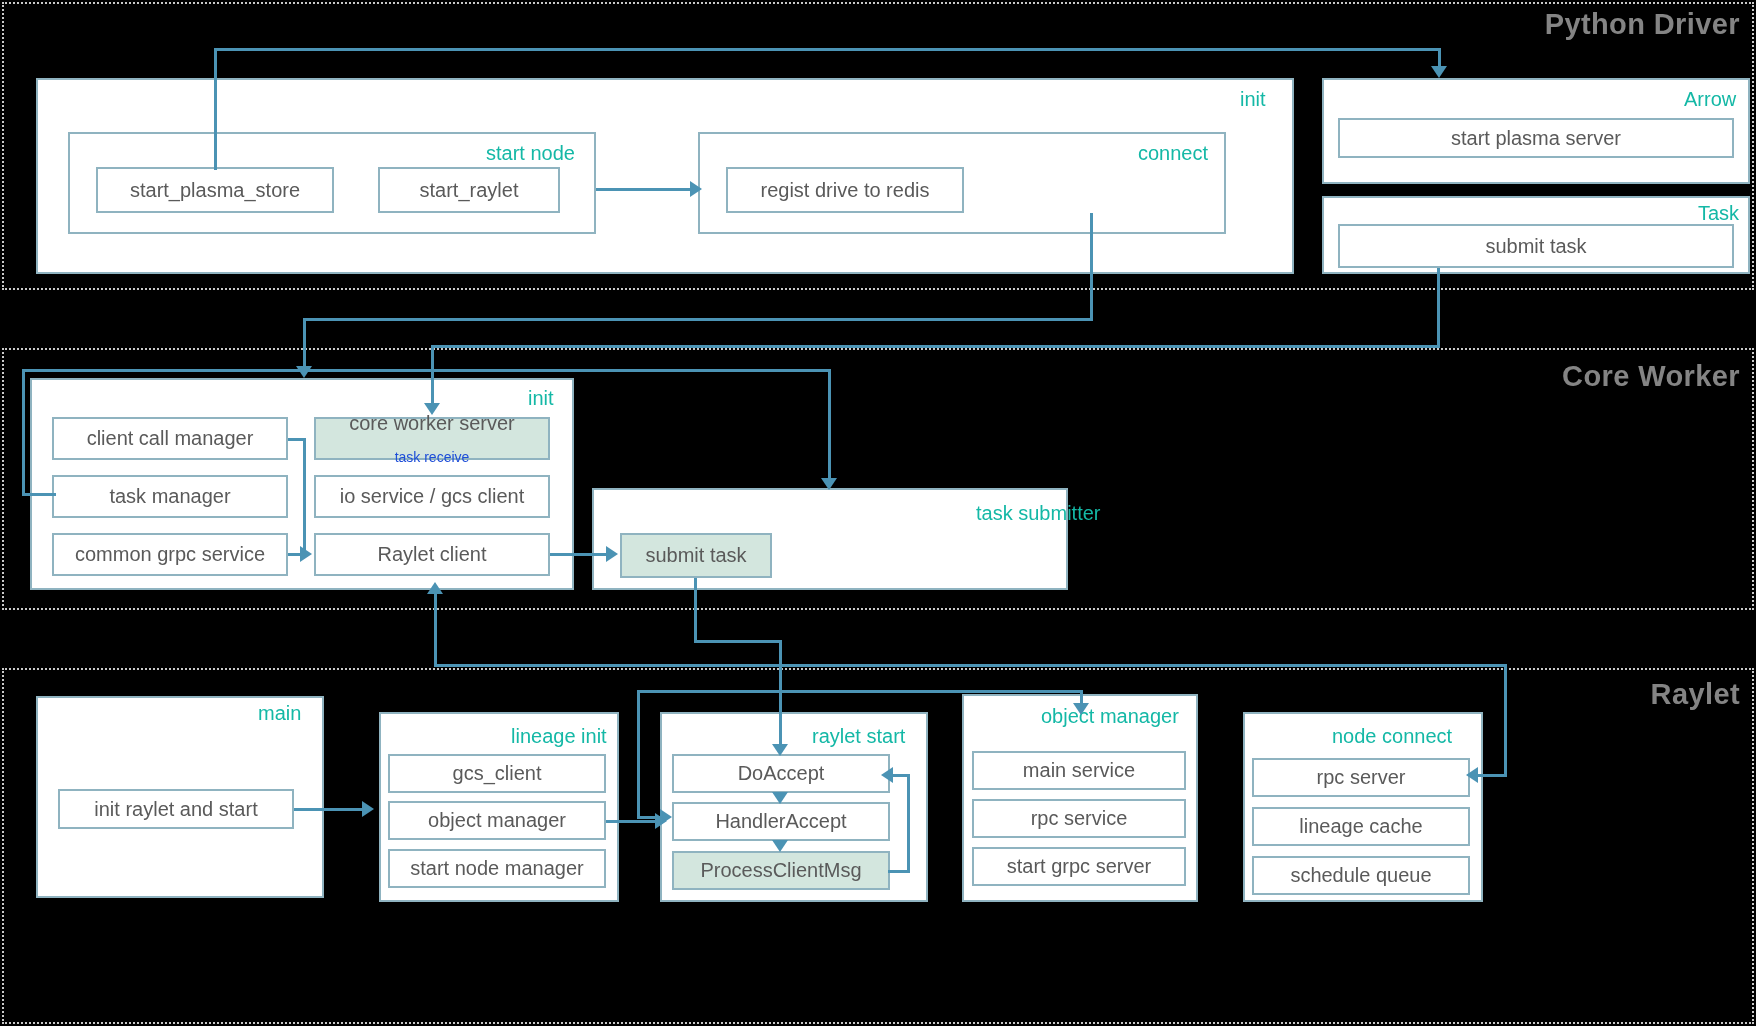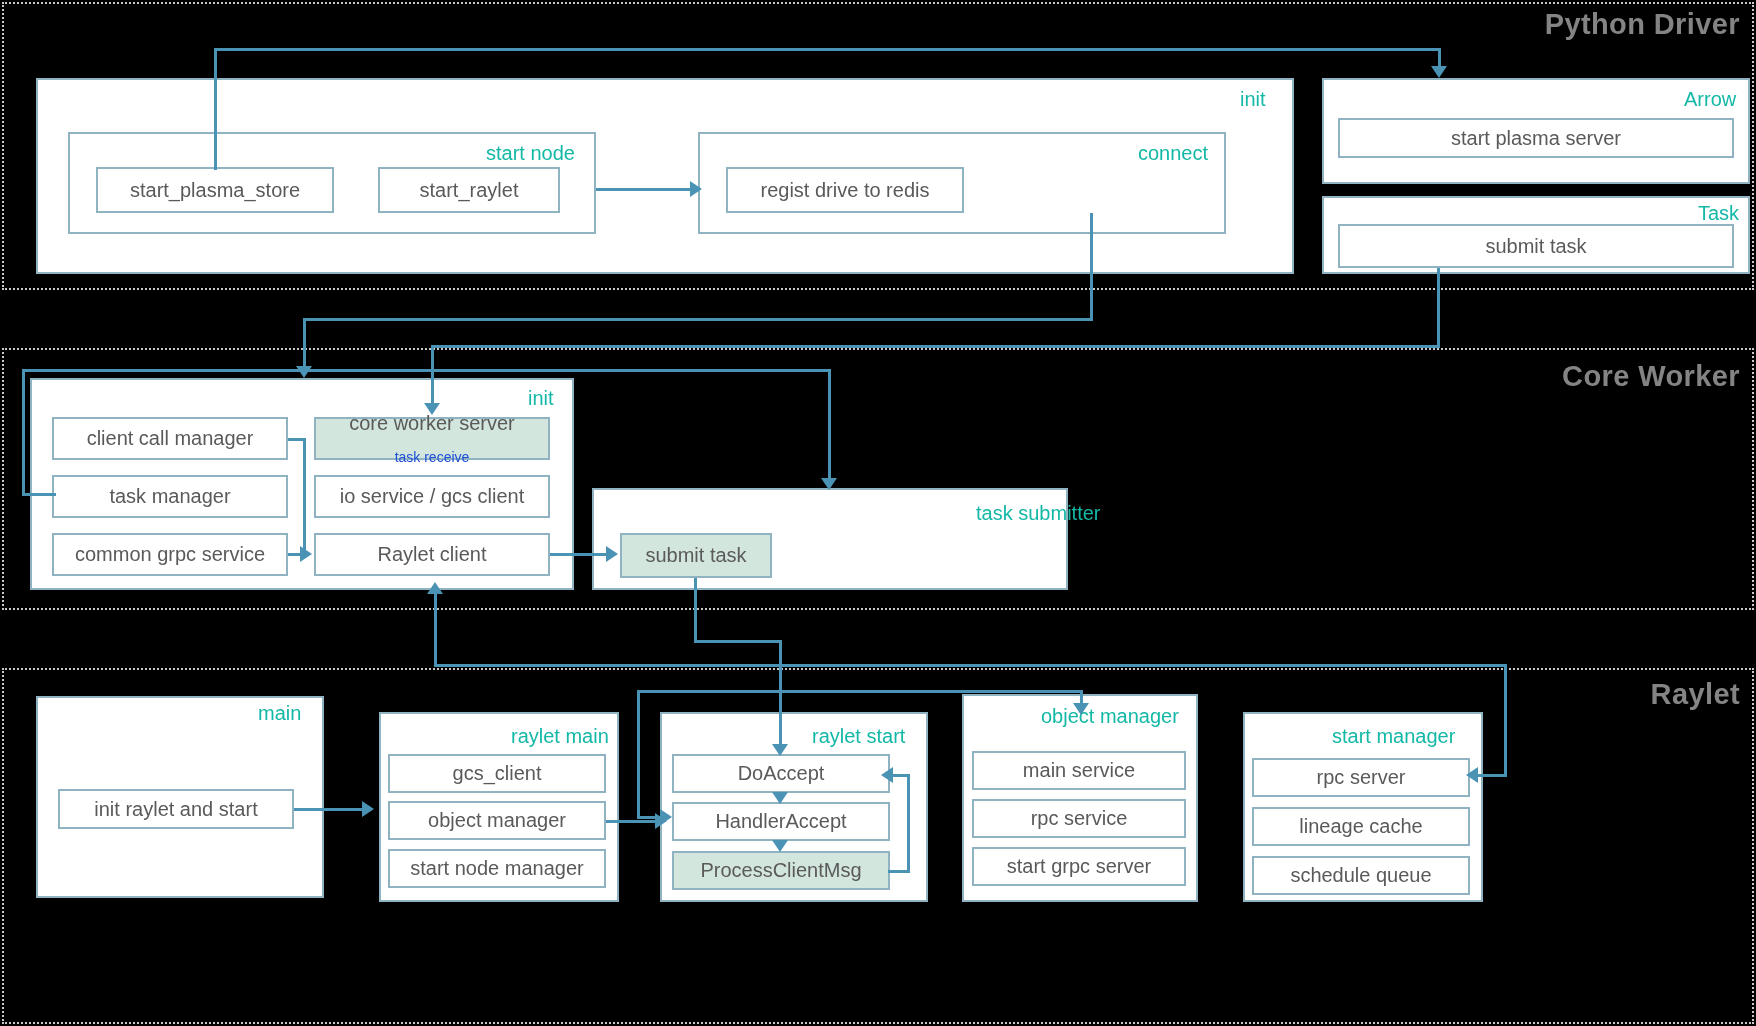--- a/index.html
+++ b/index.html
@@ -111,21 +111,21 @@
     <span>submit task</span>
   </div>
 
   <div class="panel" style="left:36px;top:696px;width:288px;height:202px;"></div>
   <div class="panel-title" style="left:258px;top:702px;">main</div>
   <div class="box" style="left:58px;top:789px;width:236px;height:40px;">
     <span>init raylet  and start</span>
   </div>
 
   <div class="panel" style="left:379px;top:712px;width:240px;height:190px;"></div>
-  <div class="panel-title" style="left:511px;top:725px;">raylet main</div>
+  <div class="panel-title" style="left:511px;top:725px;">lineage init</div>
   <div class="box" style="left:388px;top:754px;width:218px;height:39px;">
     <span>gcs_client</span>
   </div>
   <div class="box" style="left:388px;top:801px;width:218px;height:39px;">
     <span>object manager</span>
   </div>
   <div class="box" style="left:388px;top:849px;width:218px;height:39px;">
     <span>start node manager</span>
   </div>
 
@@ -147,21 +147,21 @@
     <span>main service</span>
   </div>
   <div class="box" style="left:972px;top:799px;width:214px;height:39px;">
     <span>rpc service</span>
   </div>
   <div class="box" style="left:972px;top:847px;width:214px;height:39px;">
     <span>start grpc server</span>
   </div>
 
   <div class="panel" style="left:1243px;top:712px;width:240px;height:190px;"></div>
-  <div class="panel-title" style="left:1332px;top:725px;">start manager</div>
+  <div class="panel-title" style="left:1332px;top:725px;">node connect</div>
   <div class="box" style="left:1252px;top:758px;width:218px;height:39px;">
     <span>rpc server</span>
   </div>
   <div class="box" style="left:1252px;top:807px;width:218px;height:39px;">
     <span>lineage cache</span>
   </div>
   <div class="box" style="left:1252px;top:856px;width:218px;height:39px;">
     <span>schedule queue</span>
   </div>
 

